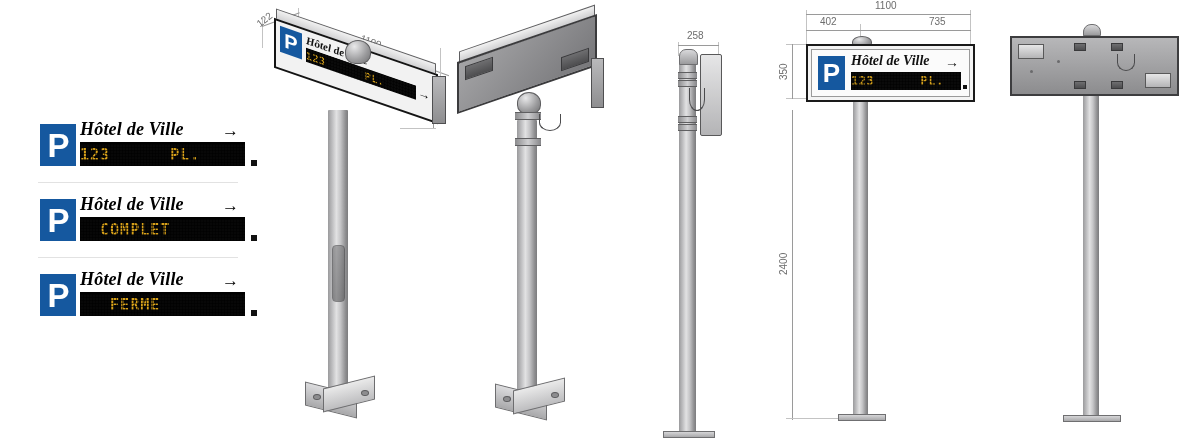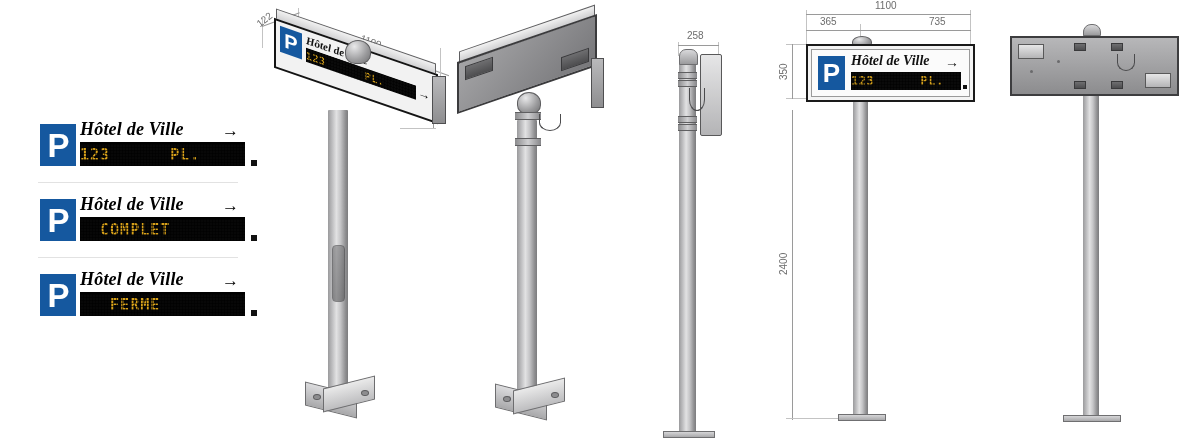--- a/index.html
+++ b/index.html
@@ -231,21 +231,21 @@
   <div class="abs" style="left:770px;top:0;width:230px;height:440px;">
 
     <div class="extline" style="left:36px;top:10px;width:1px;height:34px;"></div>
     <div class="extline" style="left:200px;top:10px;width:1px;height:34px;"></div>
     <div class="dimline" style="left:36px;top:14px;width:165px;height:1px;"></div>
     <div class="dimtxt" style="left:105px;top:0px;">1100</div>
 
     <div class="extline" style="left:90px;top:24px;width:1px;height:20px;"></div>
     <div class="dimline" style="left:36px;top:30px;width:54px;height:1px;"></div>
     <div class="dimline" style="left:90px;top:30px;width:111px;height:1px;"></div>
-    <div class="dimtxt" style="left:50px;top:16px;">365</div>
+    <div class="dimtxt" style="left:50px;top:16px;">402</div>
     <div class="dimtxt" style="left:134px;top:16px;margin-left:25px;">735</div>
 
     <div class="extline" style="left:16px;top:44px;width:22px;height:1px;"></div>
     <div class="extline" style="left:16px;top:98px;width:22px;height:1px;"></div>
     <div class="dimline" style="left:22px;top:44px;width:1px;height:55px;"></div>
     <div class="dimtxt" style="left:8px;top:80px;transform:rotate(-90deg);transform-origin:left top;">350</div>
 
     <div class="dimline" style="left:22px;top:110px;width:1px;height:310px;"></div>
     <div class="extline" style="left:16px;top:418px;width:70px;height:1px;"></div>
     <div class="dimtxt" style="left:8px;top:275px;transform:rotate(-90deg);transform-origin:left top;">2400</div>

